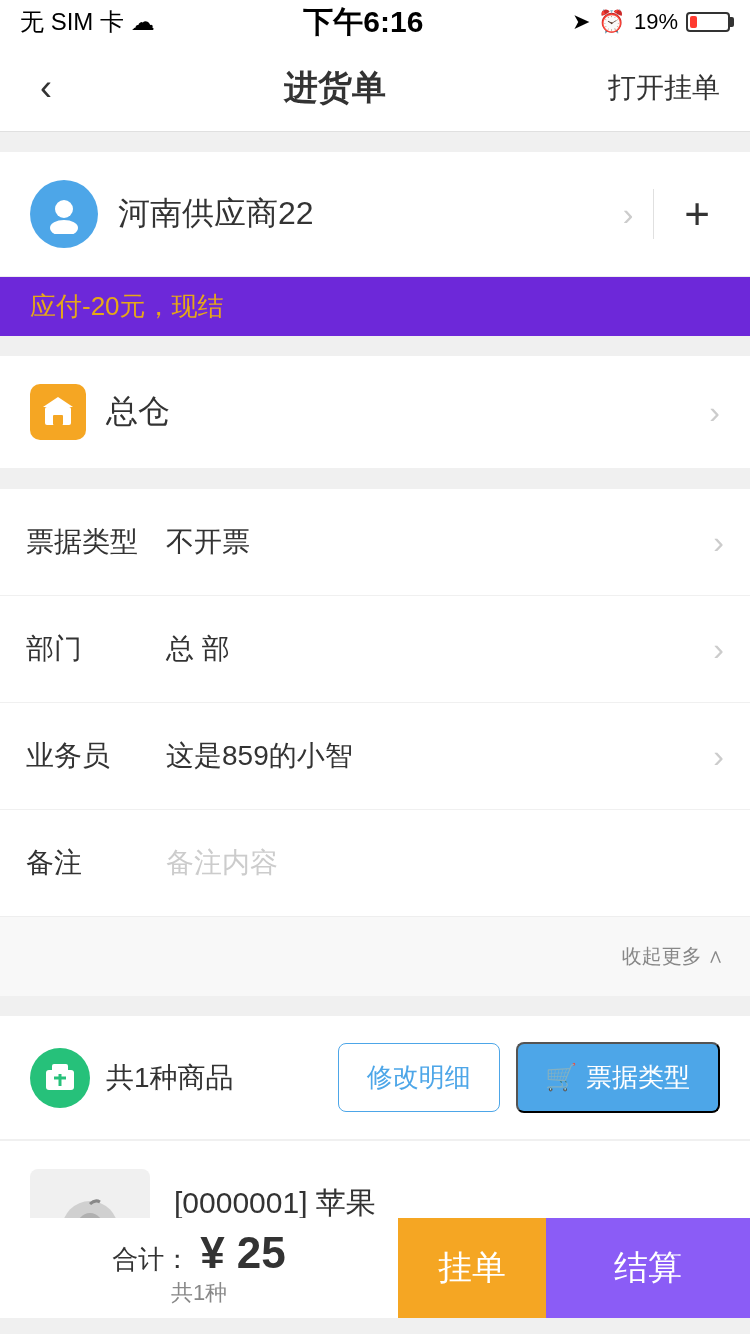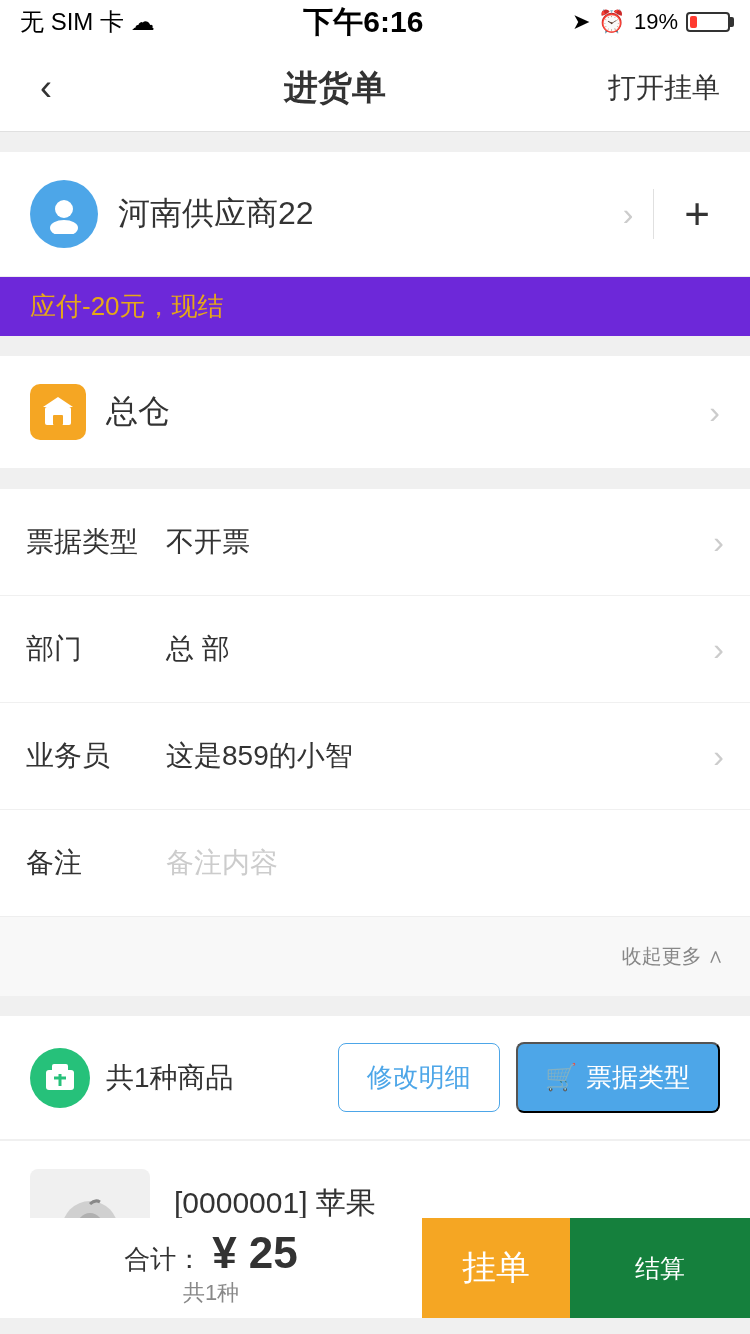--- a/index.html
+++ b/index.html
@@ -312,24 +312,24 @@
       width: 148px;
       background: #f5a623;
       color: #fff;
       font-size: 34px;
       display: flex;
       align-items: center;
       justify-content: center;
       cursor: pointer;
     }
     .btn-checkout {
-      width: 180px;
-      background: #15803d;
+      width: 204px;
+      background: #8b5cf6;
       color: #fff;
-      font-size: 25px;
+      font-size: 34px;
       display: flex;
       align-items: center;
       justify-content: center;
       cursor: pointer;
     }
   </style>
 </head>
 <body>
 
 <div class="status-bar">

